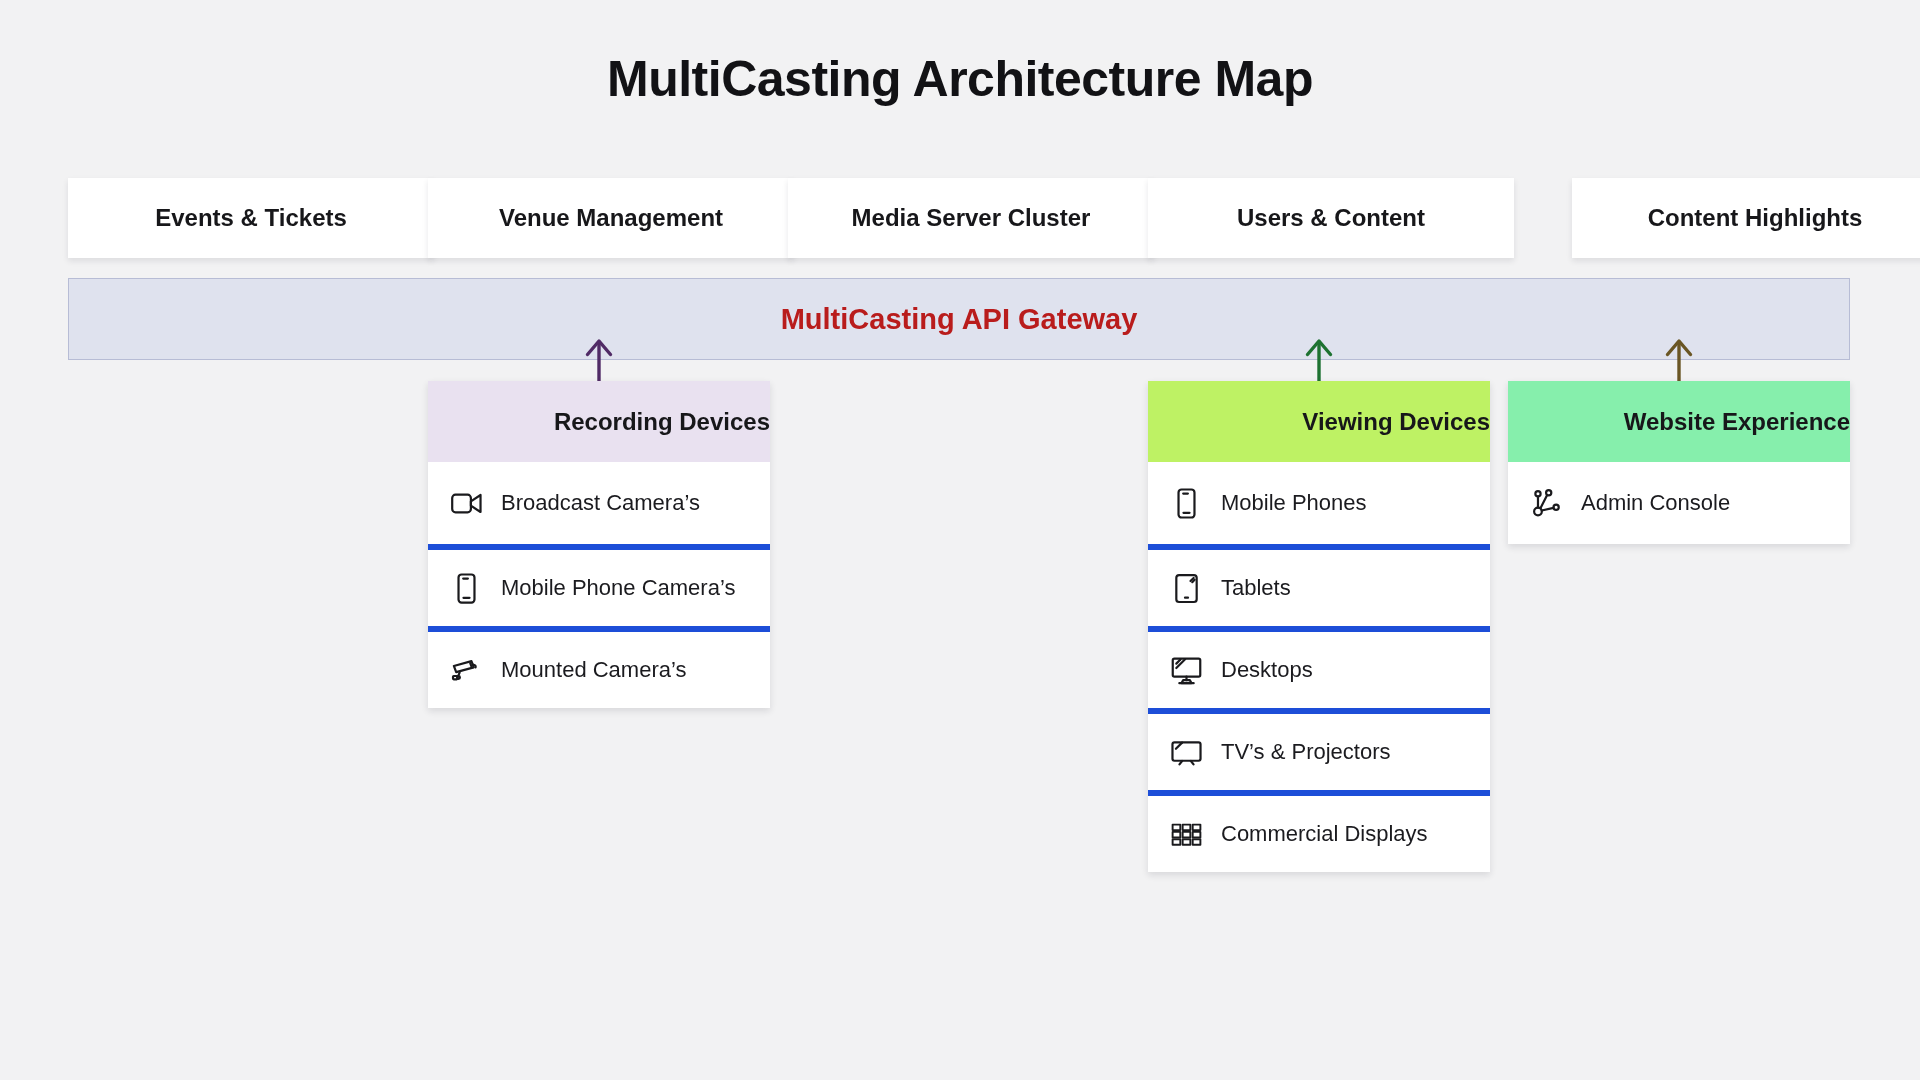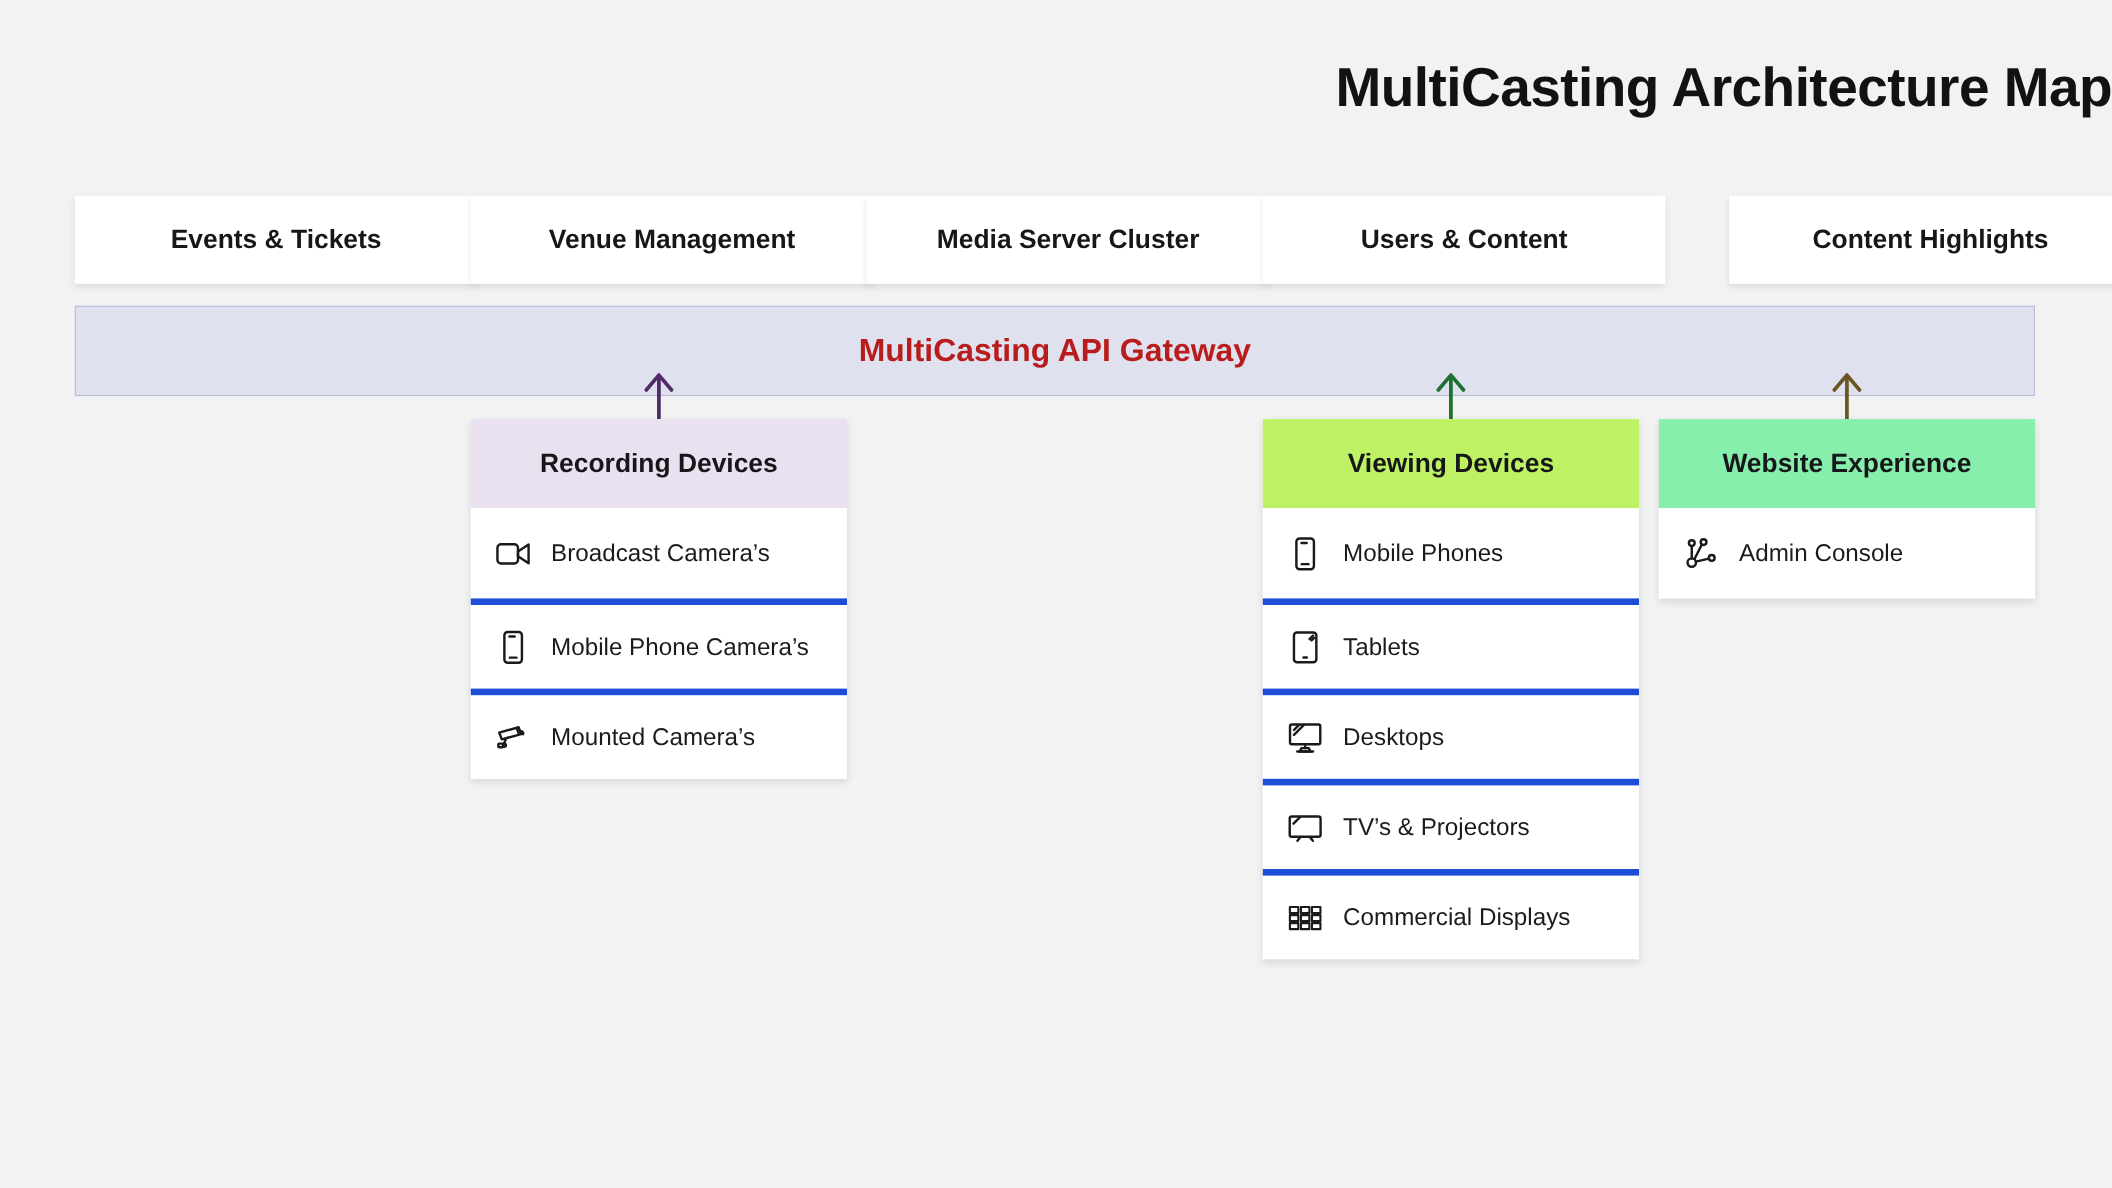--- a/index.html
+++ b/index.html
@@ -4,21 +4,21 @@
 <style>
   html,body{margin:0;padding:0}
   body{
     width:1920px;height:1080px;position:relative;overflow:hidden;
     background:#f2f2f3;color:#17171a;
     font-family:"Liberation Sans","DejaVu Sans",sans-serif;
     -webkit-font-smoothing:antialiased;
   }
   .title{
     position:absolute;top:50px;left:0;width:1920px;margin:0;
-    text-align:right;font-size:50px;font-weight:600;letter-spacing:-0.5px;color:#121215;
+    text-align:center;font-size:50px;font-weight:600;letter-spacing:-0.5px;color:#121215;
   }
   .top-card{
     position:absolute;top:178px;width:366px;height:80px;background:#ffffff;
     box-shadow:0 3px 6px rgba(25,25,45,0.10);
     display:flex;align-items:center;justify-content:center;
     font-size:24px;font-weight:700;color:#17171a;
   }
   .gateway{
     position:absolute;left:68px;top:278px;width:1782px;height:82px;
     background:#dfe2ee;border:1px solid #b7bcd5;box-sizing:border-box;
@@ -30,21 +30,21 @@
   .arrow-viewing{left:1297px;stroke:#1e7231}
   .arrow-website{left:1657px;stroke:#6a5624}
   .section{
     position:absolute;top:381px;width:342px;background:#ffffff;
     box-shadow:0 3px 7px rgba(25,25,45,0.12);
   }
   .section-recording{left:428px}
   .section-viewing{left:1148px}
   .section-website{left:1508px}
   .section-header{
-    height:81px;display:flex;align-items:center;justify-content:center;
+    height:81px;display:flex;align-items:center;justify-content:flex-end;
     font-size:24px;font-weight:700;color:#17171a;
   }
   .hdr-recording{background:#e9e1f0}
   .hdr-viewing{background:#bef264}
   .hdr-website{background:#86efac}
   .row{
     height:82px;display:flex;align-items:center;
     padding:0 0 0 20px;box-sizing:border-box;background:#ffffff;
   }
   .row + .row{border-top:6px solid #1d4ed8}

